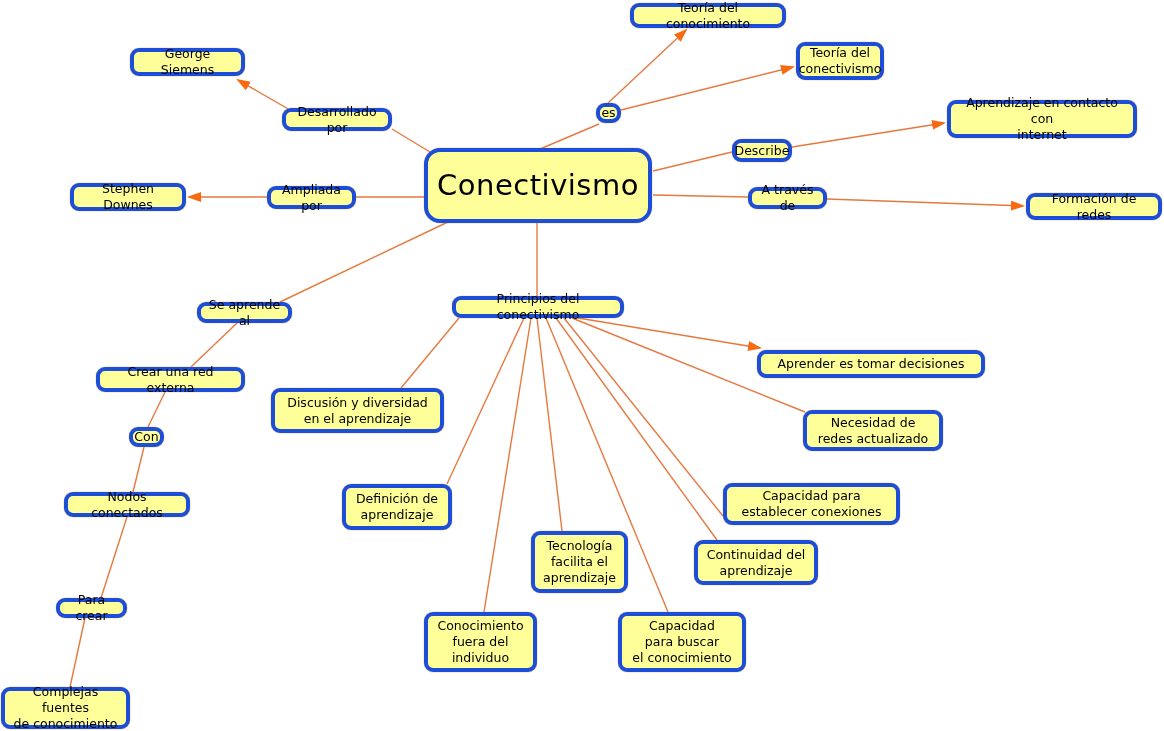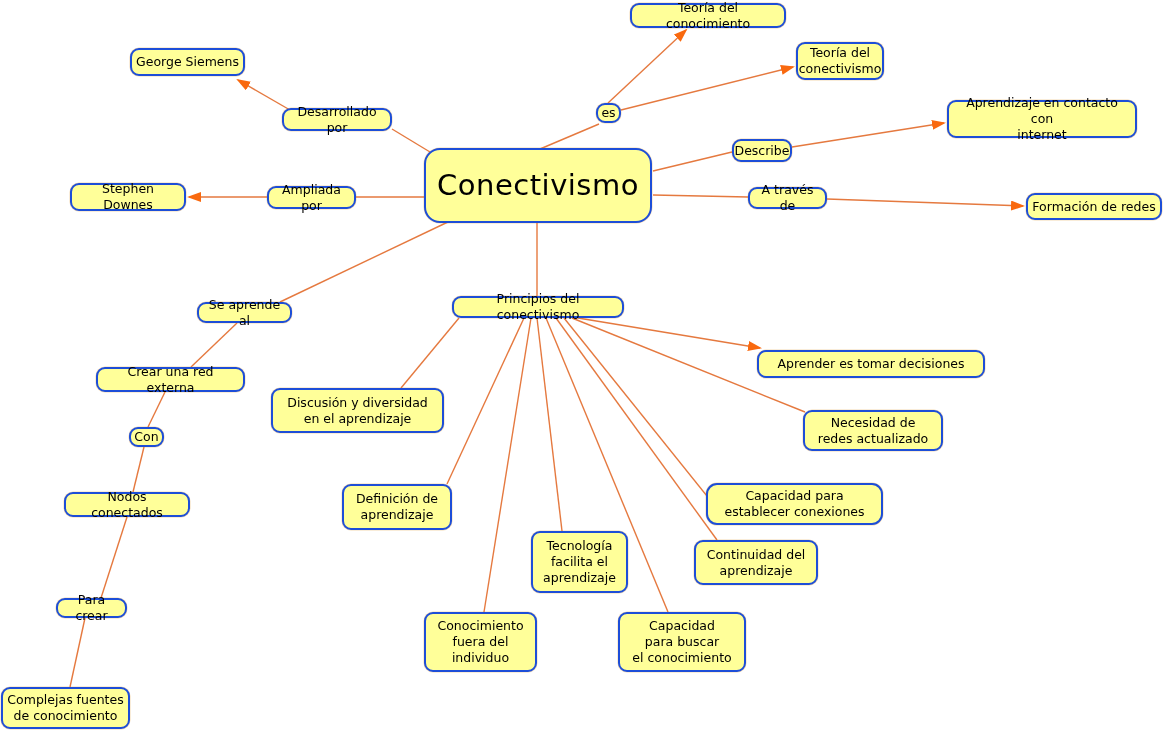--- a/index.html
+++ b/index.html
@@ -10,21 +10,21 @@
     overflow:hidden;
     font-family:"DejaVu Sans",sans-serif;
   }
   #edges{position:absolute;left:0;top:0;width:1164px;height:731px;}
   .node{
     position:absolute;
     box-sizing:border-box;
     display:flex;align-items:center;justify-content:center;
     text-align:center;
     background:#FFFF99;
-    border:2px solid #1d4ed8;
+    border:4px solid #1d4ed8;
     border-radius:9px;
     color:#000;
     font-size:12.5px;
     line-height:1.28;
     white-space:pre-line;
     padding:1px 4px;
     box-shadow:0 0 0 0.5px rgba(222,143,32,0.35);
   }
   .node.title{
     border-radius:16px;
@@ -100,18 +100,18 @@
 facilita el
 aprendizaje</span></div>
     <div class="node" style="left: 424px; top: 612px; width: 113px; height: 60px;"><span>Conocimiento
 fuera del
 individuo</span></div>
     <div class="node" style="left: 618px; top: 612px; width: 128px; height: 60px;"><span>Capacidad
 para buscar
 el conocimiento</span></div>
     <div class="node" style="left: 694px; top: 540px; width: 124px; height: 45px;"><span>Continuidad del
 aprendizaje</span></div>
-    <div class="node" style="left: 706px; top: 483px; width: 177px; height: 42px; border-radius: 11px;"><span>Capacidad para
+    <div class="node" style="left: 723px; top: 483px; width: 177px; height: 42px;"><span>Capacidad para
 establecer conexiones</span></div>
     <div class="node" style="left: 803px; top: 410px; width: 140px; height: 41px;"><span>Necesidad de
 redes actualizado</span></div>
     <div class="node" style="left: 757px; top: 350px; width: 228px; height: 28px;"><span>Aprender es tomar decisiones</span></div>
   </div>
 
 </body></html>

